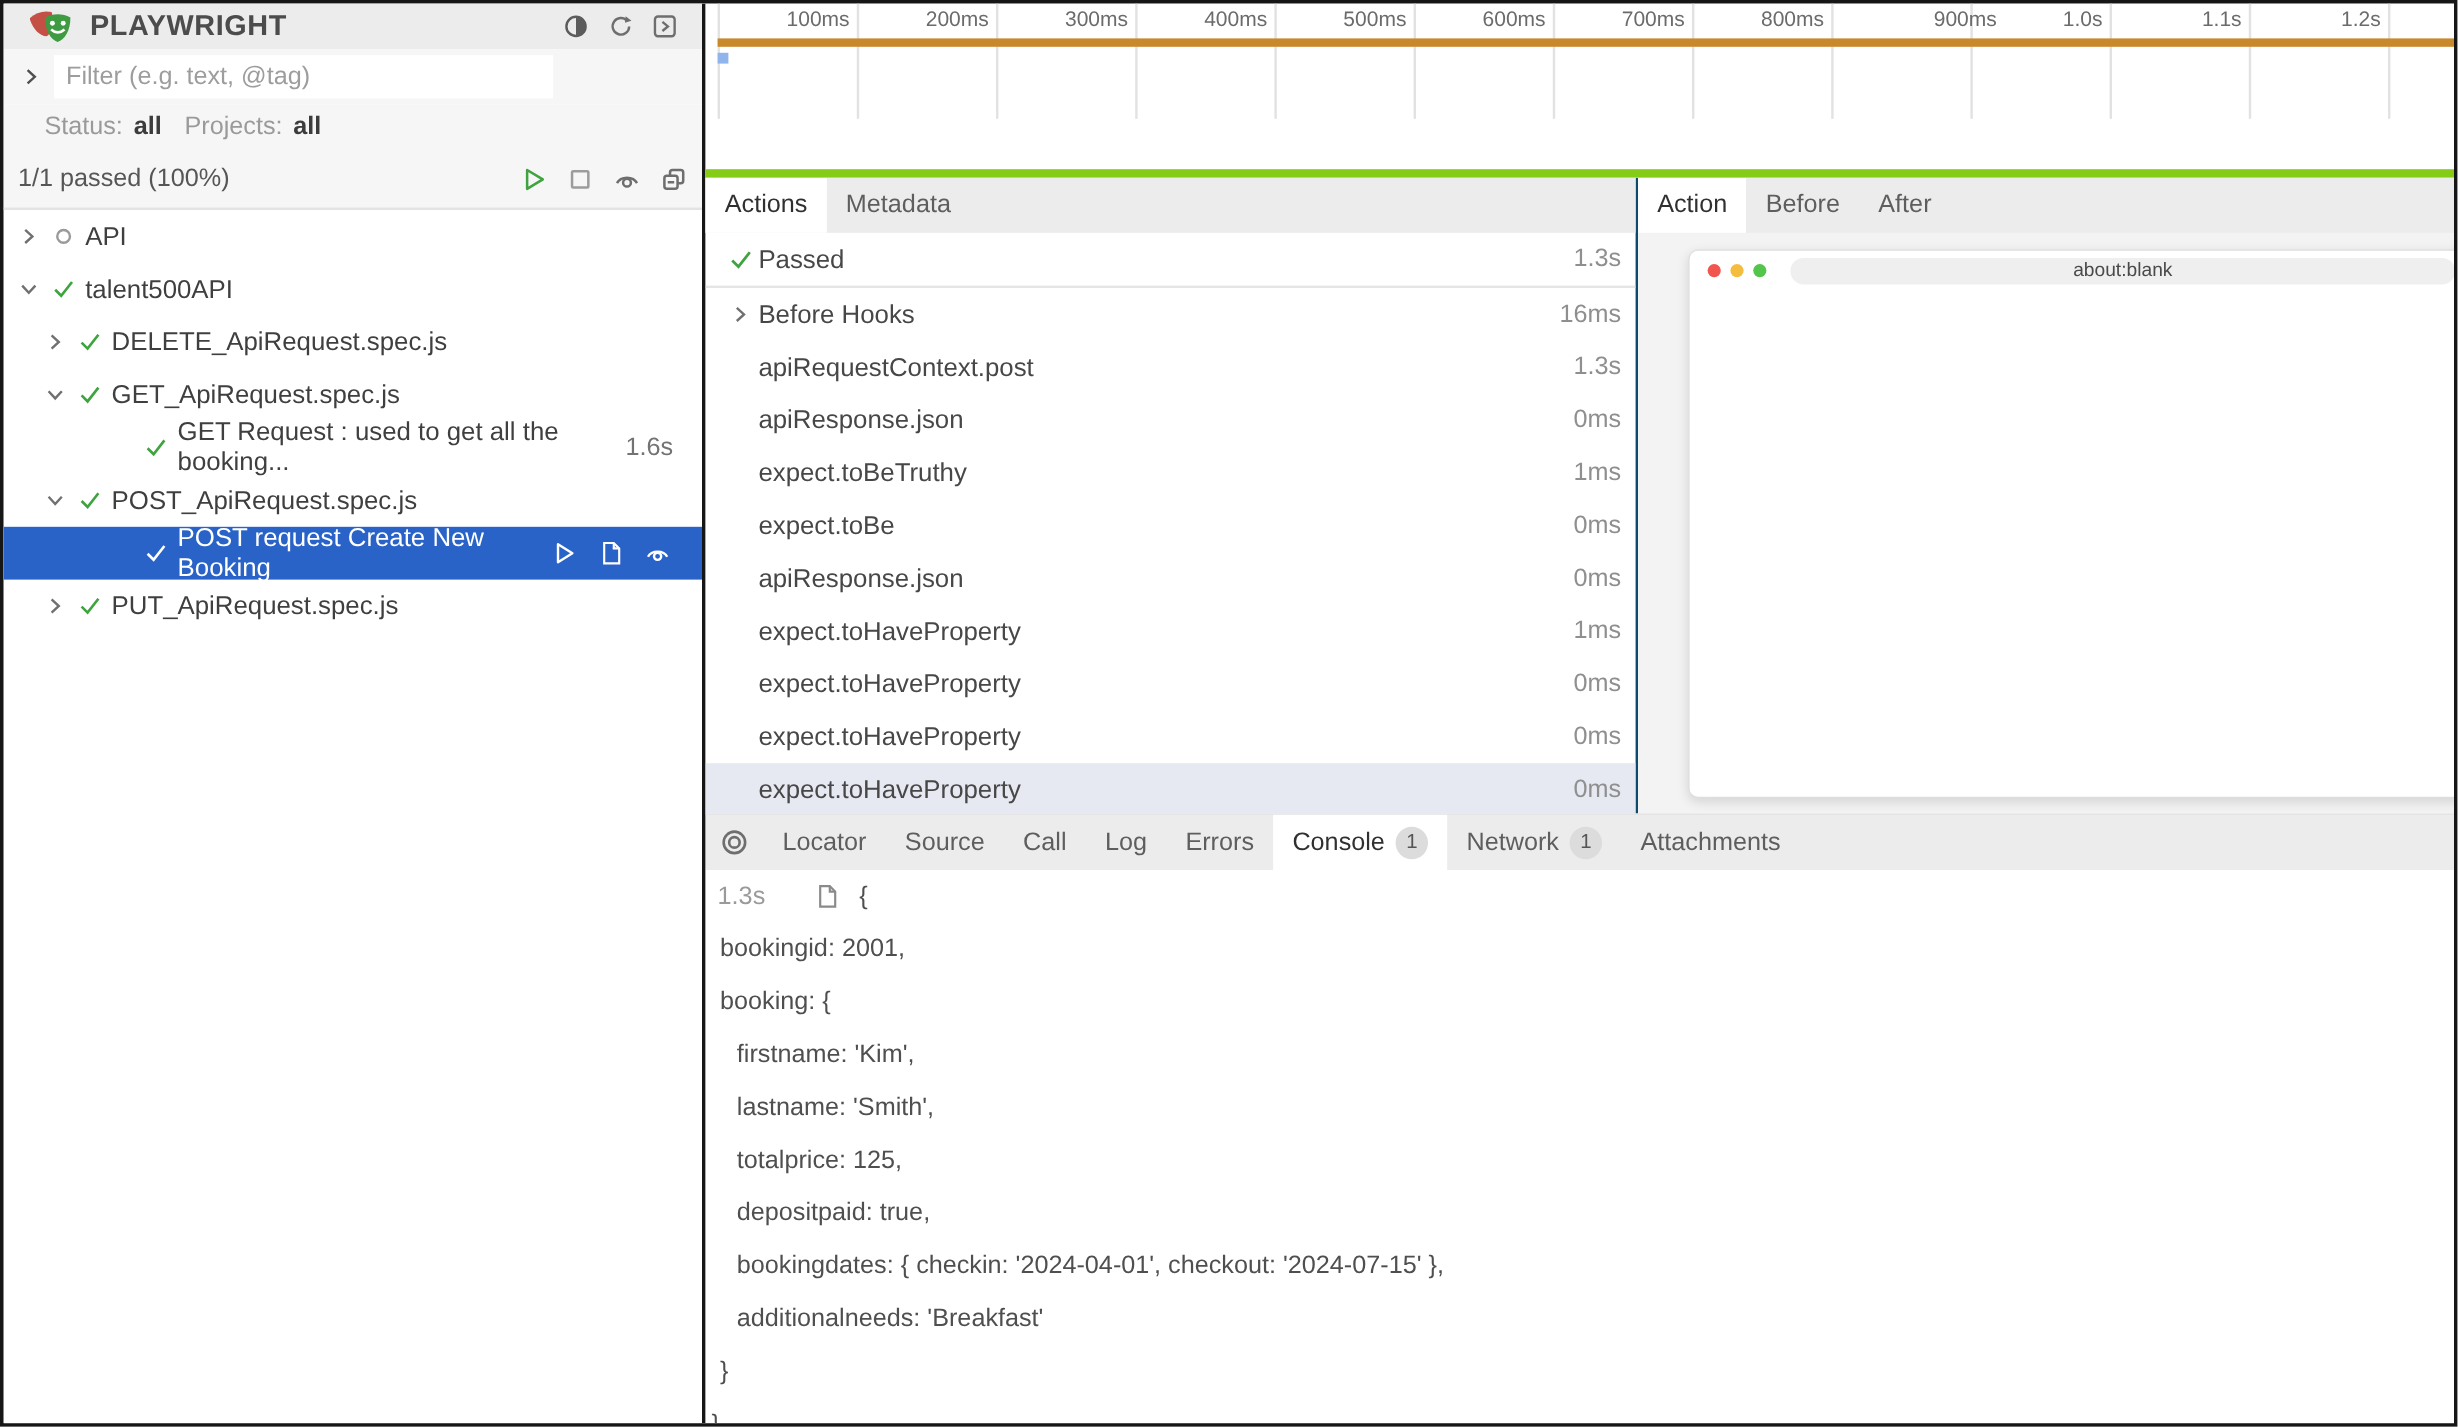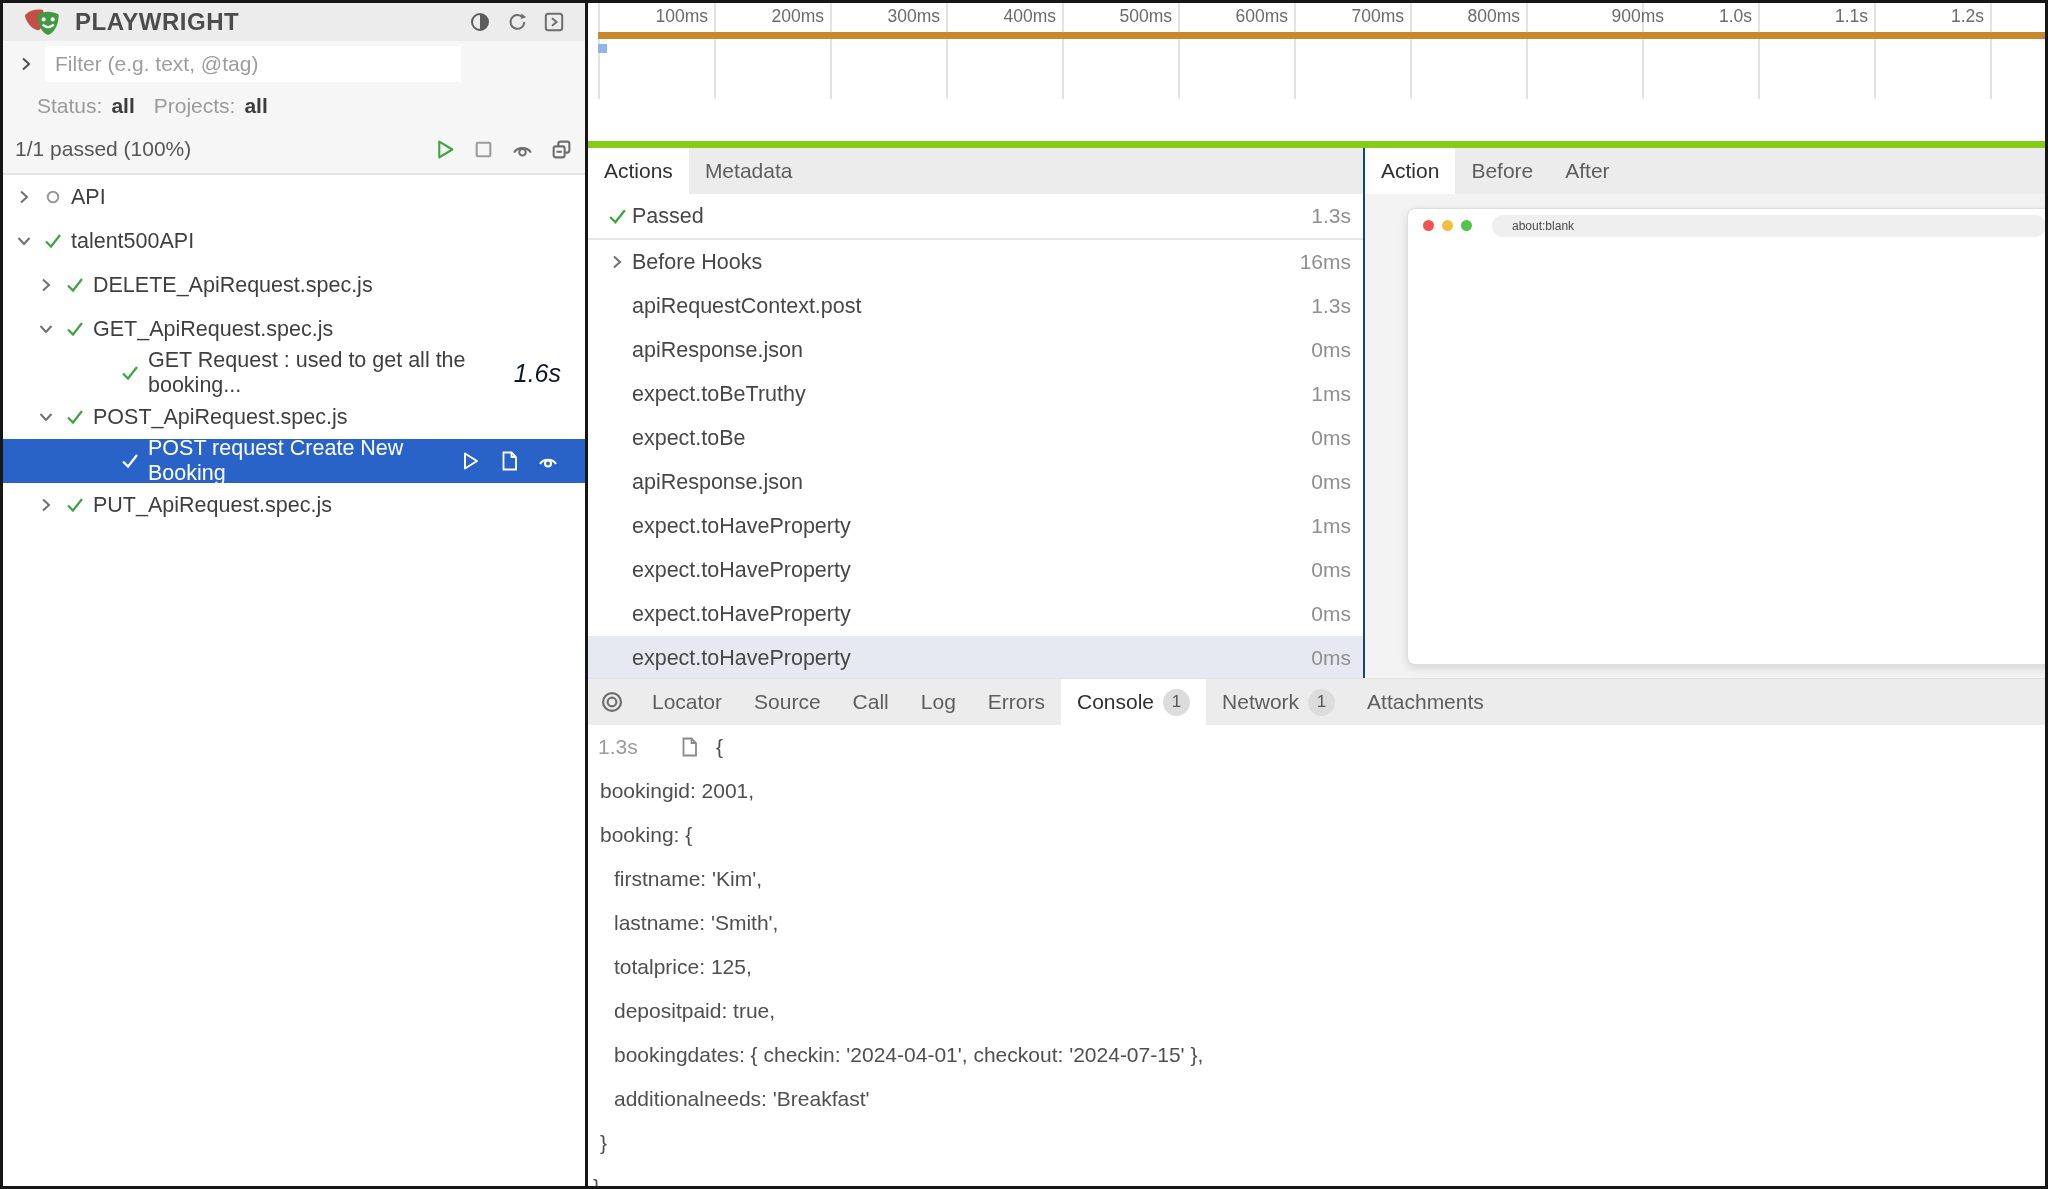--- a/index.html
+++ b/index.html
@@ -22,21 +22,21 @@
        padding:0 12px;font-size:21px;color:#565656;flex:0 0 auto;}
   .sb-toolbar .summary{flex:1;}
   .tb-icons{display:flex;gap:16px;align-items:center;}
   .icon{display:inline-flex;align-items:center;justify-content:center;}
   .tree{flex:1;overflow:hidden;}
   .tree-row{height:44px;display:flex;align-items:center;gap:7px;font-size:21.5px;color:#3f3f3f;}
   .tree-row .ic{flex:0 0 22px;display:flex;}
   .tree-row.lvl0{padding-left:10px;}
   .tree-row.lvl1{padding-left:32px;}
   .tree-row.lvl2{padding-left:116px;}
-  .tree-row .dur{margin-left:auto;color:#0f172a;font-size:25px;padding-right:24px;font-style:italic;}
+  .tree-row .dur{margin-left:auto;color:#737373;font-size:21px;padding-right:24px;}
   .tree-row.selected{background:#2a63c8;color:#fff;}
   .row-actions{margin-left:auto;display:flex;gap:17px;align-items:center;padding-right:26px;}
   
   .main{flex:1;display:flex;flex-direction:column;min-width:0;min-height:0;}
   .timeline{flex:0 0 138px;position:relative;border-bottom:7px solid #84cc16;background:#fff;}
   .gl{position:absolute;top:0;height:96px;width:2px;background:#e2e2e2;}
   .tick{position:absolute;top:3px;width:104px;text-align:right;font-size:17.5px;color:#6b6b6b;}
   .tl-bar{position:absolute;left:10px;right:0;top:29px;height:7px;background:#c9882b;}
   .tl-marker{position:absolute;left:10px;top:41px;width:9px;height:9px;background:#90b4ec;}
   .content{flex:0 0 530px;display:flex;min-height:0;}
@@ -52,21 +52,21 @@
   .action-row .dur{margin-left:auto;color:#8f8f8f;font-size:21px;}
   .action-row.passed-row{border-bottom:2px solid #e5e5e5;box-sizing:content-box;}
   .action-row.selected{background:#e6e8f2;}
   .snapshot{flex:1;display:flex;flex-direction:column;background:#f3f3f3;min-width:0;}
   .snap-body{flex:1;position:relative;overflow:hidden;}
   .browser{position:absolute;left:42px;top:14px;right:-10px;bottom:13px;background:#fff;border:1px solid #dedede;
            border-radius:8px 0 0 8px;box-shadow:0 3px 10px rgba(0,0,0,.13);}
   .browser-bar{height:33px;display:flex;align-items:center;padding:0 0 0 15px;}
   .dot{width:11px;height:11px;border-radius:50%;margin-right:8px;flex:0 0 auto;}
   .urlpill{flex:1;height:22px;background:#efefef;border-radius:12px;margin-left:12px;margin-right:8px;
-           display:flex;align-items:center;padding:0 20px;font-size:12px;color:#4a4a4a;}
+           display:flex;align-items:center;padding:0 20px;font-size:16px;color:#4a4a4a;justify-content:center;}
   .bottom-tabs{flex:0 0 46px;background:#ececec;border-top:1px solid #e1e1e1;display:flex;align-items:stretch;font-size:21px;color:#5e5e5e;}
   .bt-pick{width:48px;display:flex;align-items:center;justify-content:center;}
   
   .console{flex:1;background:#fff;overflow:hidden;padding-top:0;}
   .cline{height:44px;display:flex;align-items:center;font-size:21px;color:#4f4f4f;white-space:pre;}
   .cline.hdr{padding-left:10px;}
   .cline.hdr .dur{color:#9a9a9a;width:48px;}
   .cline.hdr .brace{margin-left:16px;}
   .cline.hdr .ic{margin-left:32px;display:flex;}
   .i1{padding-left:12px;}

